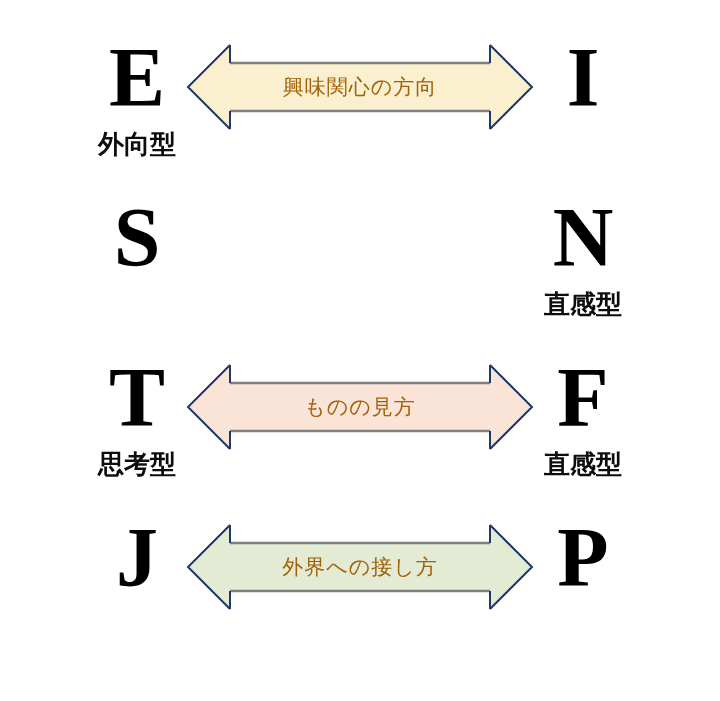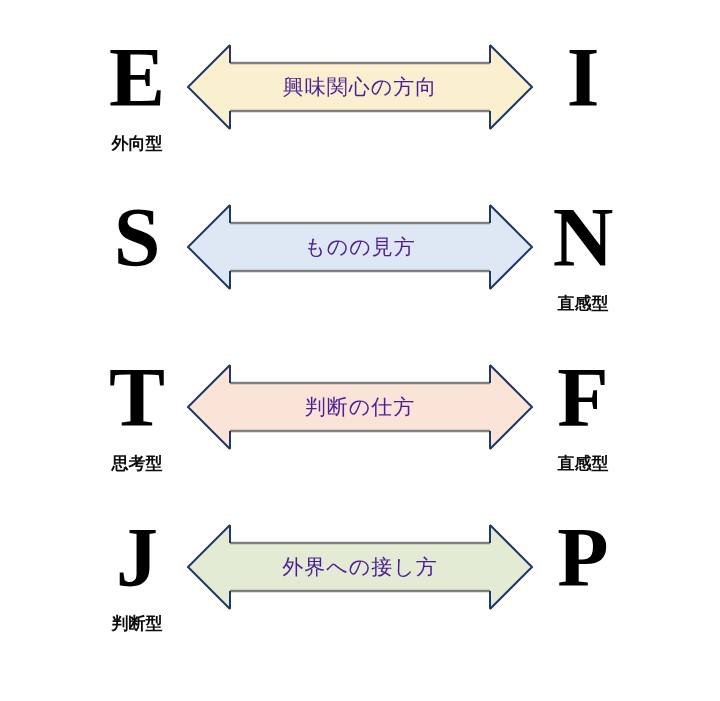--- a/index.html
+++ b/index.html
@@ -49,21 +49,21 @@
     font-size: 84px;
     line-height: 96px;
     color: #000000;
     letter-spacing: 0px;
     height: 96px;
   }
 
   .pole-label {
     font-family: "Liberation Sans", "DejaVu Sans", sans-serif;
     font-weight: bold;
-    font-size: 17px;
+    font-size: 26px;
     line-height: 24px;
     color: #0d0d0d;
     margin-top: 6px;
   }
 
   
   .arrow-wrap {
     position: absolute;
     left: 186px;
     top: 7px;
@@ -81,21 +81,21 @@
     top: 0;
     width: 348px;
     height: 100px;
     display: flex;
     align-items: center;
     justify-content: center;
     font-family: "Liberation Sans", "DejaVu Sans", sans-serif;
     font-weight: normal;
     font-size: 21px;
     line-height: 26px;
-    color: #4c1d95;
+    color: #a16207;
     letter-spacing: 1px;
     white-space: nowrap;
     pointer-events: none;
   }
 </style>
 </head>
 <body style="background: rgb(255, 255, 255);">
 
 <div id="diagram">
 
@@ -123,34 +123,20 @@
     <div class="pole pole-right">
       <div class="pole-letter">I</div>
     </div>
   </div>
 
   <div class="row row-1">
     <div class="pole pole-left">
       <div class="pole-letter">S</div>
     </div>
 
-    <div class="arrow-wrap">
-      <svg class="arrow-svg" viewBox="0 0 348 100" xmlns="http://www.w3.org/2000/svg">
-        <polygon points="2,50 44,8 44,26 304,26 304,8 346,50 304,92 304,74 44,74 44,92" fill="#DEE8F5"></polygon>
-        <polyline fill="none" stroke="#808080" stroke-width="2.4" points="44,26 304,26"></polyline>
-        <polyline fill="none" stroke="#808080" stroke-width="2.4" points="44,74 304,74"></polyline>
-        <polyline fill="none" stroke="#1F3864" stroke-width="2" points="44,8 2,50 44,92"></polyline>
-        <polyline fill="none" stroke="#1F3864" stroke-width="2" points="304,8 346,50 304,92"></polyline>
-        <polyline fill="none" stroke="#1F3864" stroke-width="2" points="44,8 44,26"></polyline>
-        <polyline fill="none" stroke="#1F3864" stroke-width="2" points="44,74 44,92"></polyline>
-        <polyline fill="none" stroke="#1F3864" stroke-width="2" points="304,8 304,26"></polyline>
-        <polyline fill="none" stroke="#1F3864" stroke-width="2" points="304,74 304,92"></polyline>
-      </svg>
-      <div class="arrow-caption">ものの見方</div>
-    </div>
 
     <div class="pole pole-right">
       <div class="pole-letter">N</div>
       <div class="pole-label">直感型</div>
     </div>
   </div>
 
   <div class="row row-2">
     <div class="pole pole-left">
       <div class="pole-letter">T</div>
@@ -162,33 +148,32 @@
         <polygon points="2,50 44,8 44,26 304,26 304,8 346,50 304,92 304,74 44,74 44,92" fill="#FAE3D7"></polygon>
         <polyline fill="none" stroke="#808080" stroke-width="2.4" points="44,26 304,26"></polyline>
         <polyline fill="none" stroke="#808080" stroke-width="2.4" points="44,74 304,74"></polyline>
         <polyline fill="none" stroke="#1F3864" stroke-width="2" points="44,8 2,50 44,92"></polyline>
         <polyline fill="none" stroke="#1F3864" stroke-width="2" points="304,8 346,50 304,92"></polyline>
         <polyline fill="none" stroke="#1F3864" stroke-width="2" points="44,8 44,26"></polyline>
         <polyline fill="none" stroke="#1F3864" stroke-width="2" points="44,74 44,92"></polyline>
         <polyline fill="none" stroke="#1F3864" stroke-width="2" points="304,8 304,26"></polyline>
         <polyline fill="none" stroke="#1F3864" stroke-width="2" points="304,74 304,92"></polyline>
       </svg>
-      <div class="arrow-caption">判断の仕方</div>
+      <div class="arrow-caption">ものの見方</div>
     </div>
 
     <div class="pole pole-right">
       <div class="pole-letter">F</div>
       <div class="pole-label">直感型</div>
     </div>
   </div>
 
   <div class="row row-3">
     <div class="pole pole-left">
       <div class="pole-letter">J</div>
-      <div class="pole-label">判断型</div>
     </div>
 
     <div class="arrow-wrap">
       <svg class="arrow-svg" viewBox="0 0 348 100" xmlns="http://www.w3.org/2000/svg">
         <polygon points="2,50 44,8 44,26 304,26 304,8 346,50 304,92 304,74 44,74 44,92" fill="#E3EBD5"></polygon>
         <polyline fill="none" stroke="#808080" stroke-width="2.4" points="44,26 304,26"></polyline>
         <polyline fill="none" stroke="#808080" stroke-width="2.4" points="44,74 304,74"></polyline>
         <polyline fill="none" stroke="#1F3864" stroke-width="2" points="44,8 2,50 44,92"></polyline>
         <polyline fill="none" stroke="#1F3864" stroke-width="2" points="304,8 346,50 304,92"></polyline>
         <polyline fill="none" stroke="#1F3864" stroke-width="2" points="44,8 44,26"></polyline>

